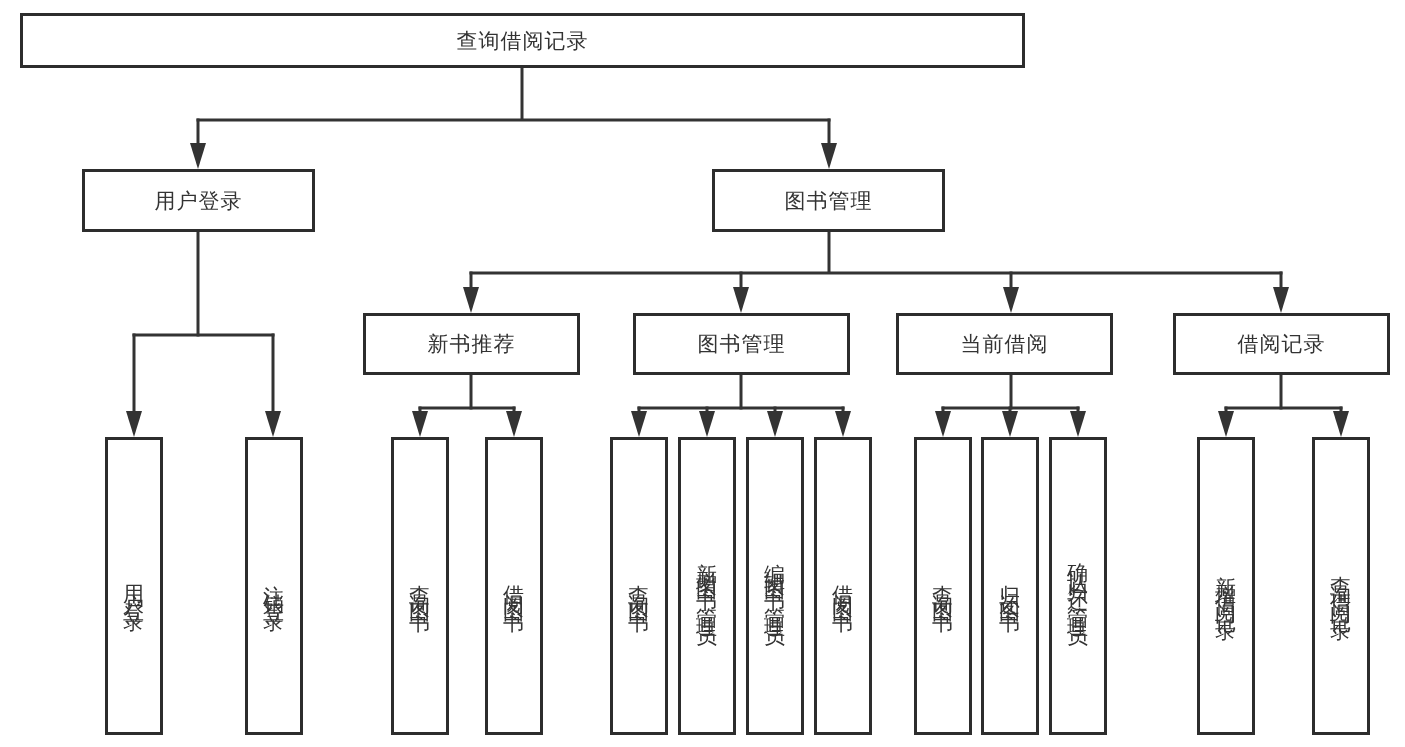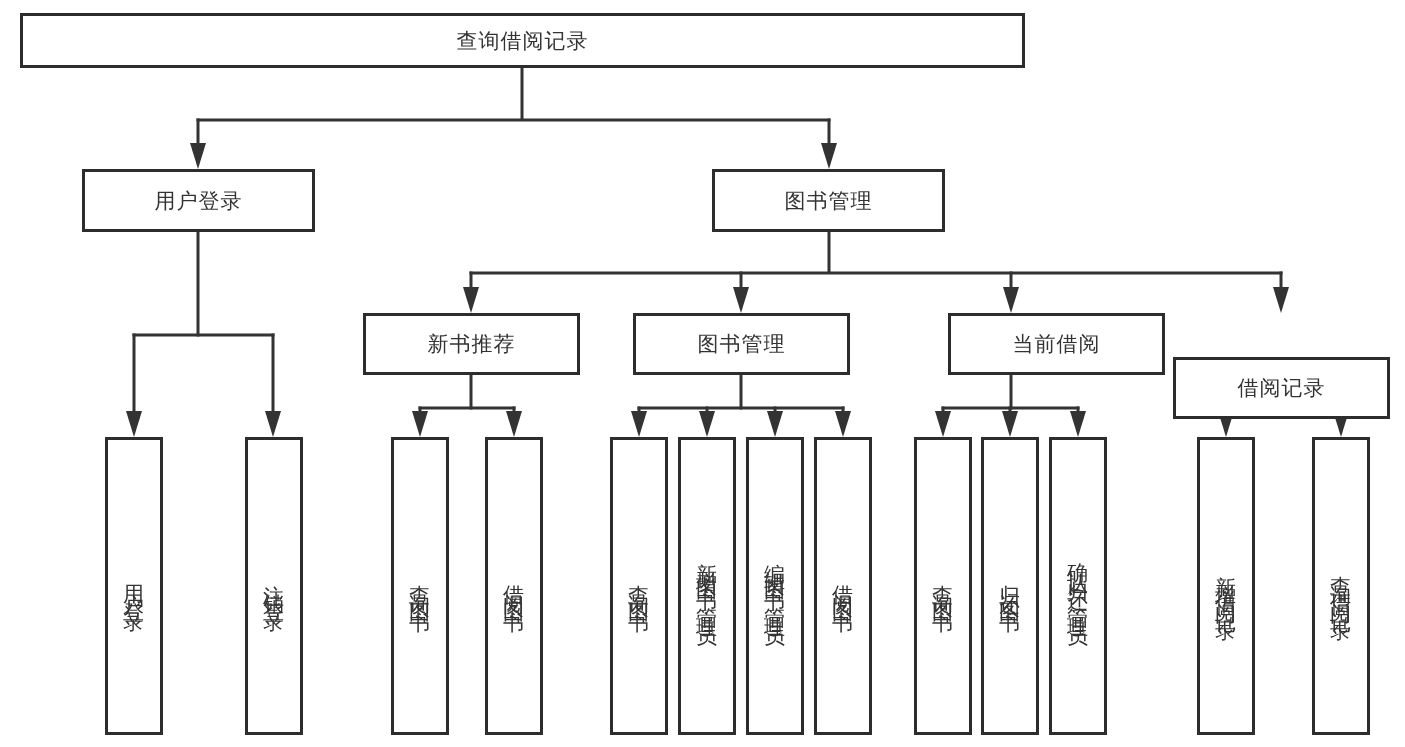--- a/index.html
+++ b/index.html
@@ -21,22 +21,22 @@
     font-size:21px;line-height:1;letter-spacing:9px;
     white-space:nowrap;
   }
   
   .root-node{left:20px;top:13px;width:1005px;height:55px;}
   .n-user-login{left:82px;top:169px;width:233px;height:63px;}
   .n-book-mgmt{left:712px;top:169px;width:233px;height:63px;}
   .l3{top:313px;width:217px;height:62px;}
   .n-new-book-rec{left:363px;}
   .n-book-borrow{left:633px;}
-  .n-current-borrow{left:948px;}
-  .n-borrow-records{left:1173px;margin-top:44px;}
+  .n-current-borrow{left:896px;}
+  .n-borrow-records{left:1173px;}
   
   .c1{left:105px;}  .c2{left:245px;}
   .c3{left:391px;}  .c4{left:485px;}
   .c5{left:610px;}  .c6{left:678px;}
   .c7{left:746px;}  .c8{left:814px;}
   .c9{left:914px;}  .c10{left:981px;}
   .c11{left:1049px;}
   .c12{left:1197px;} .c13{left:1312px;}
   .watermark{
     position:absolute;right:6px;bottom:5px;

